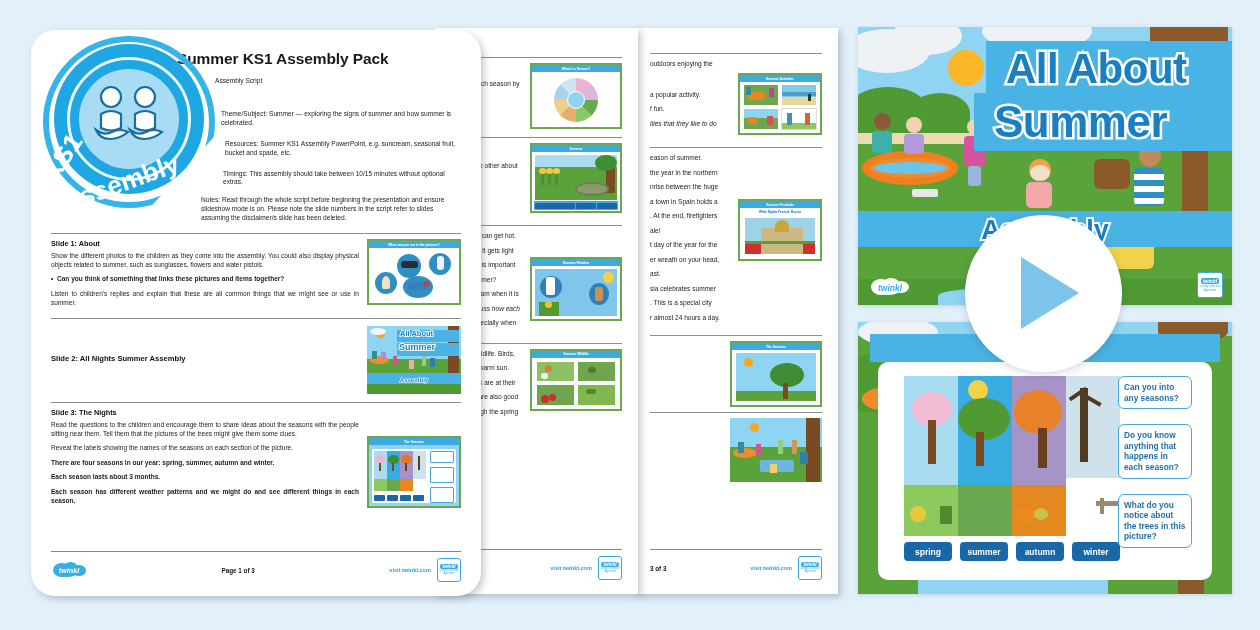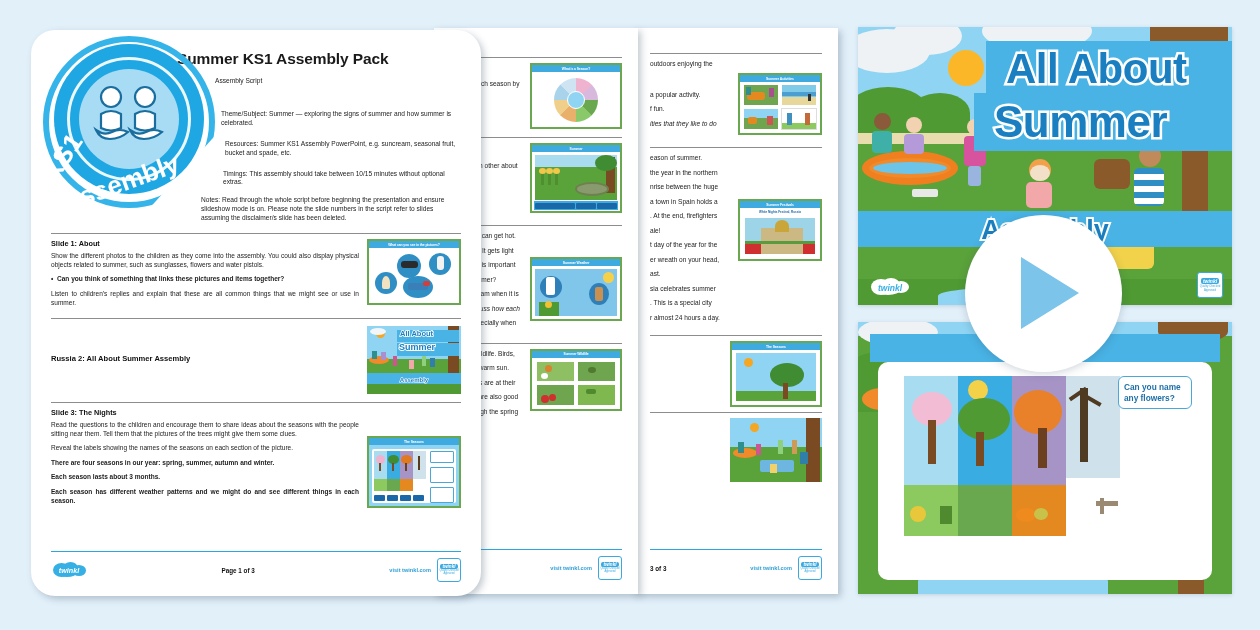--- a/index.html
+++ b/index.html
@@ -507,21 +507,21 @@
               <div style="position:absolute;left:52px;top:31px;width:7px;height:5px;background:#cf3f3f;border-radius:2px"></div>
             </div>
           </div>
         </div>
       </div>
 
       <hr class="sep" style="margin-top:6px">
 
       <div class="slide-block" style="align-items:center;min-height:72px">
         <div class="slide-text">
-          <div class="slide-head" style="font-size:7.6px">Russia 2: All About Summer Assembly</div>
+          <div class="slide-head" style="font-size:7.6px">Slide 2: All Nights Summer Assembly</div>
         </div>
         <div class="thumb" style="width:94px;background:#9fd6ef;padding:0">
           <div class="tb-body" style="height:68px;background:#8fd4f2;position:relative;overflow:hidden">
             <div style="position:absolute;left:0;right:0;bottom:0;height:52%;background:#5aa23a"></div>
             <div style="position:absolute;right:2px;top:0;width:11px;height:48px;background:#7a4a22"></div>
             <div style="position:absolute;left:9px;top:3px;width:9px;height:9px;border-radius:50%;background:#f5a623"></div>
             <div style="position:absolute;left:3px;top:2px;width:16px;height:7px;border-radius:50%;background:#f2f6f8"></div>
             <div style="position:absolute;left:30px;top:4px;right:2px;height:12px;background:#49b3e5"></div>
             <div style="position:absolute;left:30px;top:17px;right:2px;height:13px;background:#49b3e5"></div>
             <div style="position:absolute;left:33px;top:3px;font-size:7.5px;font-weight:bold;color:#1a7fc0;-webkit-text-stroke:1.6px #fff;paint-order:stroke fill">All About</div>
@@ -753,23 +753,31 @@
           <div class="s2-floor" style="background:#fff;height:36%"></div>
           <div style="position:absolute;left:6px;top:8px;width:30px;height:34px;background:radial-gradient(circle,transparent 60%,transparent 60%);"></div>
           <div style="position:absolute;left:14px;top:12px;width:8px;height:74px;background:#4f3a22"></div>
           <div style="position:absolute;left:2px;top:16px;width:20px;height:4px;background:#4f3a22;transform:rotate(-35deg)"></div>
           <div style="position:absolute;left:16px;top:22px;width:20px;height:4px;background:#4f3a22;transform:rotate(30deg)"></div>
           <div style="position:absolute;left:30px;bottom:30px;width:22px;height:5px;background:#9a8a72"></div>
           <div style="position:absolute;left:34px;bottom:22px;width:4px;height:16px;background:#9a8a72"></div>
         </div>
       </div>
 
+      <div class="s2-btns">
+        <div class="s2-btn">spring</div>
+        <div class="s2-btn">summer</div>
+        <div class="s2-btn">autumn</div>
+        <div class="s2-btn">winter</div>
+      </div>
 
       <div class="s2-qs">
-        <div class="s2-q">Can you name any flowers?</div>
+        <div class="s2-q">Can you into any seasons?</div>
+        <div class="s2-q">Do you know anything that happens in each season?</div>
+        <div class="s2-q" style="margin-bottom:0">What do you notice about the trees in this picture?</div>
       </div>
     </div>
   </div>
 
   <div class="play-btn">
     <div class="tri"></div>
   </div>
 
 </div>
 

